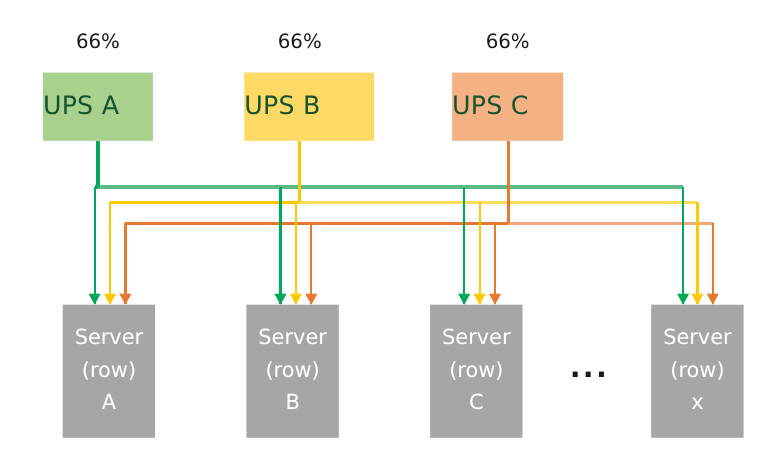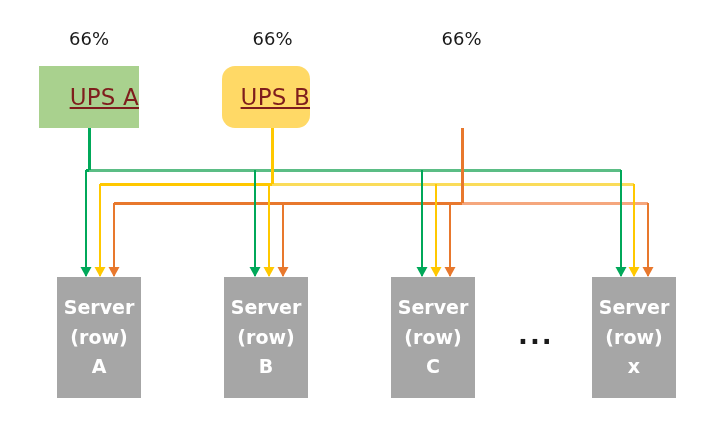--- a/index.html
+++ b/index.html
@@ -7,46 +7,44 @@
     width:710px;height:425px;
     background:#ffffff;
     font-family:"DejaVu Sans", sans-serif;
     overflow:hidden;
   }
   #stage{position:relative;width:710px;height:425px;}
   svg.layer{position:absolute;left:0;top:0;width:710px;height:425px;}
 
   .ups-box{
     position:absolute;
-    display:flex;align-items:center;justify-content:flex-end;
-    color:#7f1d1d;
+    display:flex;align-items:center;justify-content:flex-start;
+    color:#14532d;
     font-size:23px;
     font-family:"DejaVu Sans", sans-serif;
     letter-spacing:0.2px;
-    text-decoration:underline;
   }
   .pct-label{
     position:absolute;
     text-align:center;
     color:#1a1a1a;
     font-size:18px;
     font-family:"DejaVu Sans", sans-serif;
   }
   .server-box{
     position:absolute;
     background:#a6a6a6;
     display:flex;
     flex-direction:column;
     align-items:center;
     justify-content:center;
     color:#ffffff;
     font-size:19px;
     line-height:1.55;
     font-family:"DejaVu Sans", sans-serif;
-    font-weight:bold;
   }
   .server-box span{display:block;}
   .ellipsis{
     position:absolute;
     color:#1a1a1a;
     font-size:26px;
     font-weight:bold;
     letter-spacing:2px;
     font-family:"DejaVu Sans", sans-serif;
   }
@@ -92,22 +90,25 @@
       <polygon points="642.5,267 653.5,267 648,277" fill="#e8782d"></polygon>
     </svg>
 
   <div class="pct-label" style="left:39px;top:28px;width:100px;">66%</div>
   <div class="pct-label" style="left:222px;top:28px;width:101px;">66%</div>
   <div class="pct-label" style="left:411px;top:28px;width:101px;">66%</div>
 
   <div class="ups-box" style="left:39px;top:66px;width:100px;height:62px;background:#a9d18e;">
     <span>UPS A</span>
   </div>
-  <div class="ups-box" style="left:222px;top:66px;width:88px;height:62px;background:#ffd966;border-radius:13px;">
+  <div class="ups-box" style="left:222px;top:66px;width:118px;height:62px;background:#ffd966;">
     <span>UPS B</span>
+  </div>
+  <div class="ups-box" style="left:411px;top:66px;width:101px;height:62px;background:#f4b183;">
+    <span>UPS C</span>
   </div>
 
   <div class="server-box" style="left:57px;top:277px;width:84px;height:121px;">
     <span>Server</span>
     <span>(row)</span>
     <span>A</span>
   </div>
   <div class="server-box" style="left:224px;top:277px;width:84px;height:121px;">
     <span>Server</span>
     <span>(row)</span>

